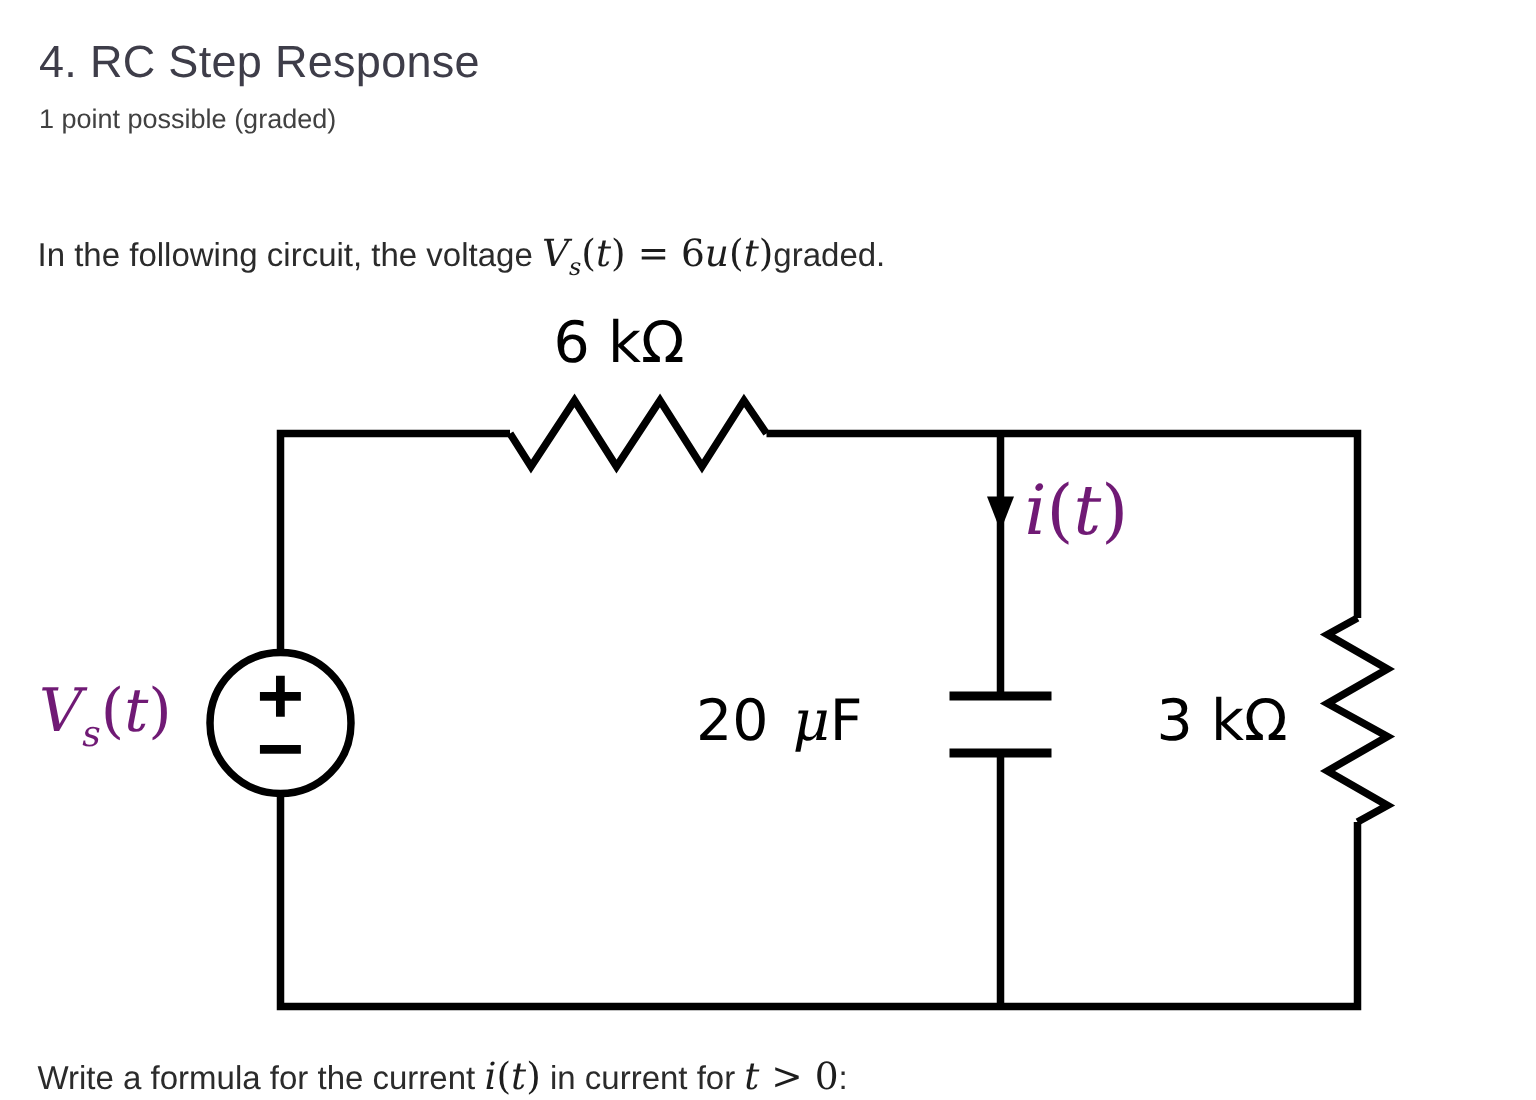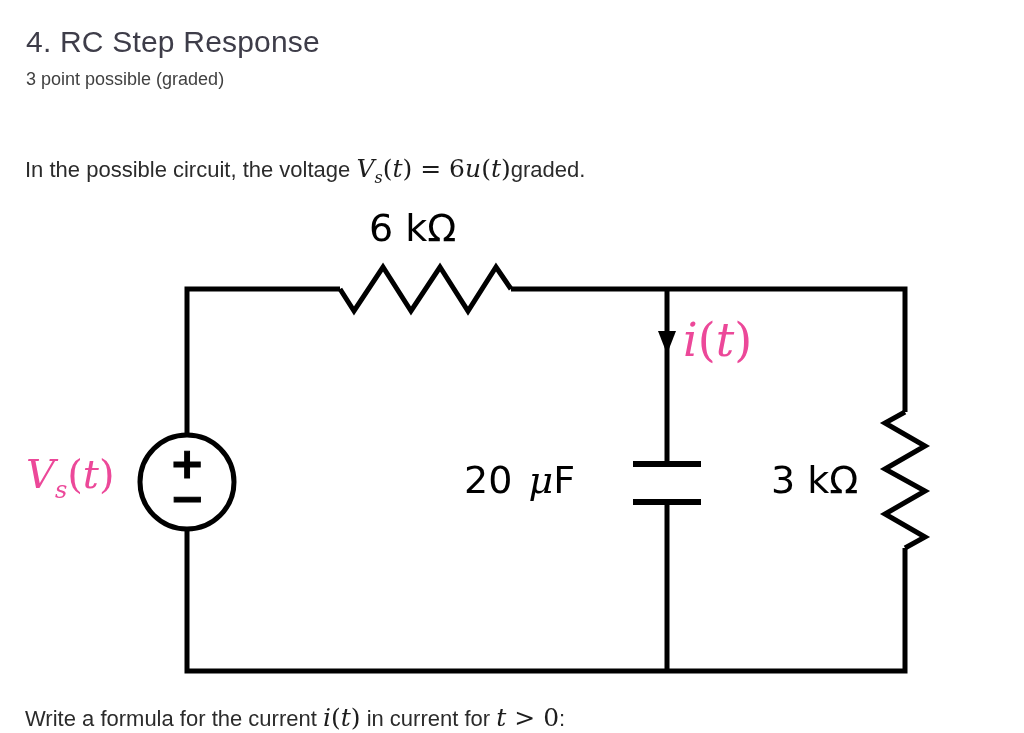--- a/index.html
+++ b/index.html
@@ -62,21 +62,21 @@
     position: absolute;
     font-family: "DejaVu Sans", sans-serif;
     font-size: 38px;
     color: #000000;
     line-height: 1;
     white-space: nowrap;
   }
   .cmath {
     position: absolute;
     font-family: "DejaVu Serif", serif;
-    color: #ec4899;
+    color: #701a75;
     line-height: 1;
     white-space: nowrap;
   }
   .source-label { left: 26px; top: 264px; font-size: 40px; }
   .source-label .msub { font-size: 24px; vertical-align: -10px; }
   .current-label { left: 683px; top: 127px; font-size: 46px; }
   .res6-label { left: 369px; top: 9px; margin-top: 10px; }
   .cap-label { left: 464px; top: 271px; }
   .cap-label .mu {
     font-family: "DejaVu Serif", serif;
@@ -85,23 +85,23 @@
   }
   .res3-label { left: 771px; top: 271px; }
 </style>
 </head>
 <body>
 
 <div class="page">
 
   <h1 class="title">4. RC Step Response</h1>
 
-  <div class="subtitle">3 point possible (graded)</div>
+  <div class="subtitle">1 point possible (graded)</div>
 
-  <p class="intro"><span>In the possible circuit, the voltage </span><span class="math"><span class="it">V</span><span class="msub">s</span><span>(</span><span class="it">t</span><span>) = 6</span><span class="it">u</span><span>(</span><span class="it">t</span><span>)</span></span><span>graded.</span></p>
+  <p class="intro"><span>In the following circuit, the voltage </span><span class="math"><span class="it">V</span><span class="msub">s</span><span>(</span><span class="it">t</span><span>) = 6</span><span class="it">u</span><span>(</span><span class="it">t</span><span>)</span></span><span>graded.</span></p>
 
   <div class="circuit">
     <svg width="1024" height="500" viewBox="0 0 1024 500">
       <g fill="none" stroke="#000000" stroke-width="5">
 
         <path d="M 187 245 V 99 H 340"></path>
 
         <polyline points="340,99 354,121 383,77 411,121 440,77 468,121 496,77 511,99"></polyline>
 
         <path d="M 511 99 H 905 V 222"></path>

